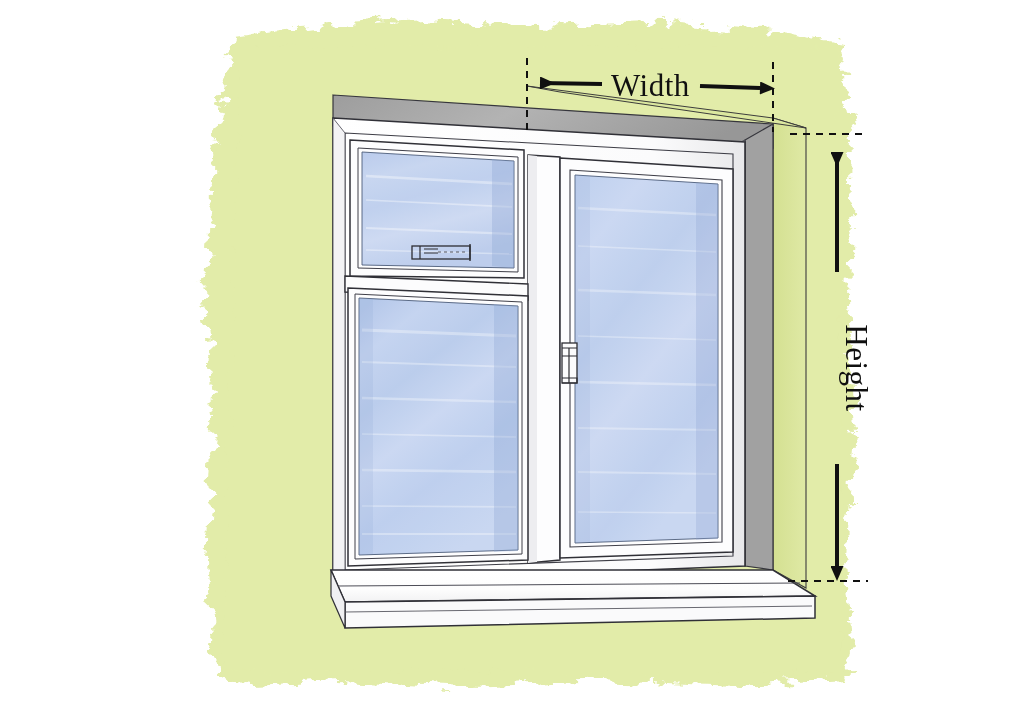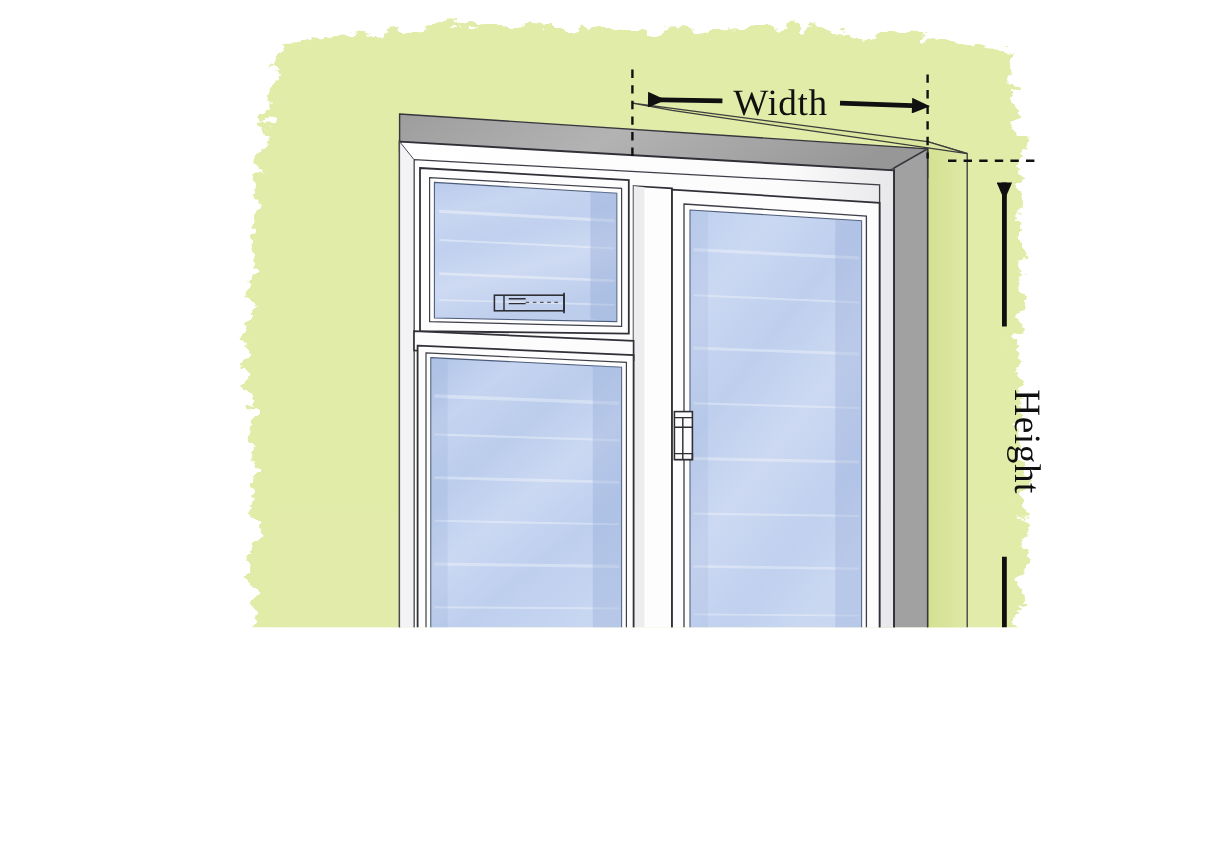--- a/index.html
+++ b/index.html
@@ -7,21 +7,21 @@
     margin: 0;
     padding: 0;
     background: #ffffff;
   }
   body {
     font-family: "Liberation Serif", serif;
   }
   #stage {
     position: relative;
     width: 1024px;
-    height: 523px;
+    height: 723px;
     background: #ffffff;
     overflow: hidden;
   }
   #scene {
     position: absolute;
     inset: 0;
     width: 1024px;
     height: 723px;
   }
   .label-text {

